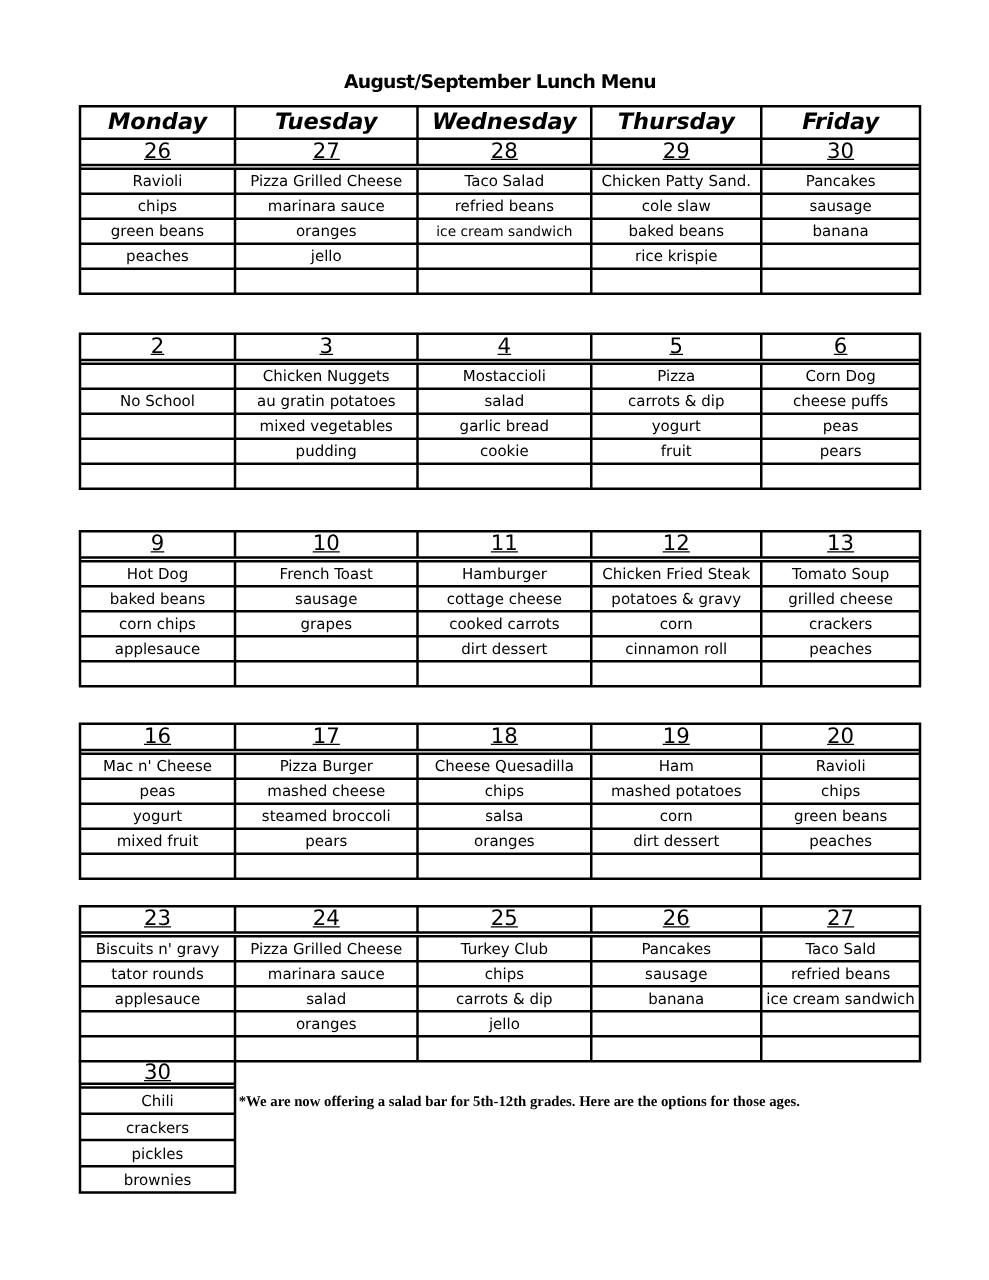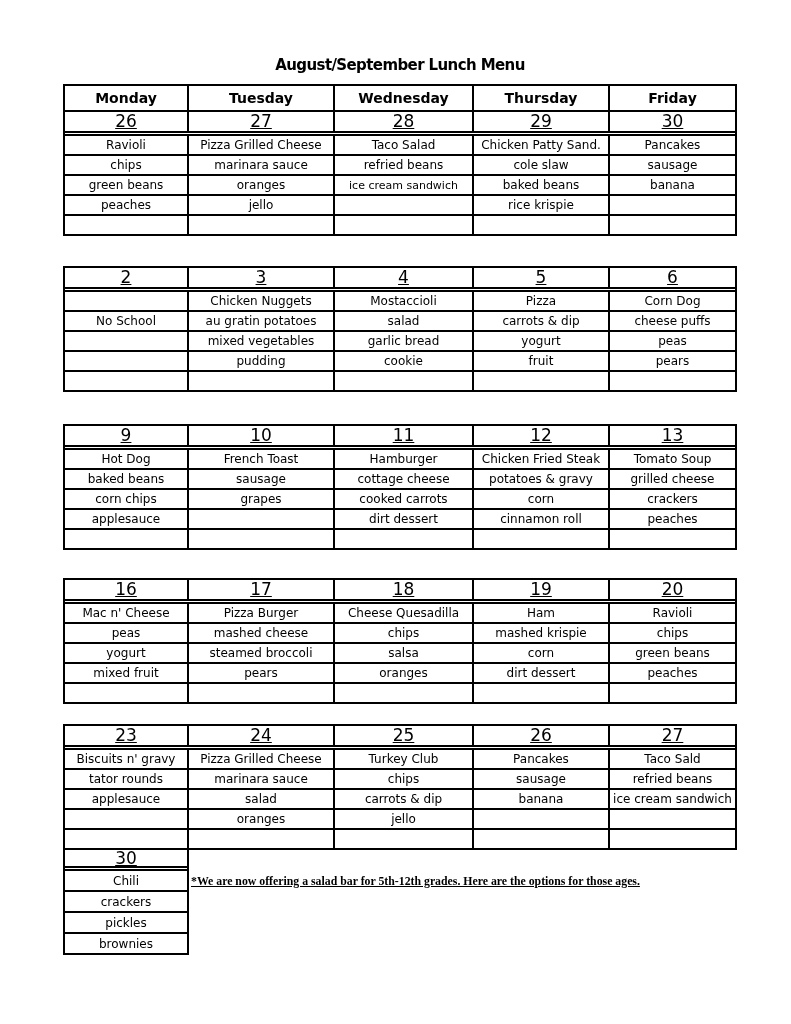--- a/index.html
+++ b/index.html
@@ -15,32 +15,32 @@
       display: grid; grid-template-columns: 122px 144px 137px 134px 125px;
       gap: 2px; padding: 2px; background: #000;
     }
     .week.first { grid-template-rows: 24px 19px 1px repeat(5, 18px); }
     .week.std { grid-template-rows: 19px 1px repeat(5, 18px); }
     .cell {
       background: #fff; display: flex; align-items: center; justify-content: center;
       font-family: "DejaVu Sans", sans-serif; font-size: 12px; color: #000;
       white-space: nowrap; overflow: hidden; line-height: 1;
     }
-    .cell.day { font-weight: bold; font-size: 14px; }
+    .cell.day { font-weight: bold; font-size: 18px; font-style: italic; }
     .cell.date { font-size: 17px; text-decoration: underline; }
     .dbl { grid-column: 1 / -1; background: #fff; }
     .extra {
       position: absolute; left: 63px; top: 848px; width: 126px; box-sizing: border-box;
       display: grid; grid-template-columns: 122px; grid-template-rows: 16px 1px repeat(4, 19px);
       gap: 2px; padding: 2px; background: #000;
     }
     .notes {
       position: absolute; left: 191px; top: 871px; width: 560px;
       font-family: "Liberation Serif", serif; font-weight: bold; font-size: 11.8px;
-      line-height: 21px; color: #000; text-decoration: underline;
+      line-height: 21px; color: #000;
     }
     .notes div { white-space: nowrap; height: 21px; }
   </style>
 </head>
 <body>
 
 <div class="title">August/September Lunch Menu</div>
 
 <div class="week first" style="top:84px">
   <div class="cell day">Monday</div>
@@ -162,21 +162,21 @@
   <div class="dbl"></div>
 
   <div class="cell">Mac n' Cheese</div>
   <div class="cell">Pizza Burger</div>
   <div class="cell">Cheese Quesadilla</div>
   <div class="cell">Ham</div>
   <div class="cell">Ravioli</div>
   <div class="cell">peas</div>
   <div class="cell">mashed cheese</div>
   <div class="cell">chips</div>
-  <div class="cell">mashed krispie</div>
+  <div class="cell">mashed potatoes</div>
   <div class="cell">chips</div>
   <div class="cell">yogurt</div>
   <div class="cell">steamed broccoli</div>
   <div class="cell">salsa</div>
   <div class="cell">corn</div>
   <div class="cell">green beans</div>
   <div class="cell">mixed fruit</div>
   <div class="cell">pears</div>
   <div class="cell">oranges</div>
   <div class="cell">dirt dessert</div>

